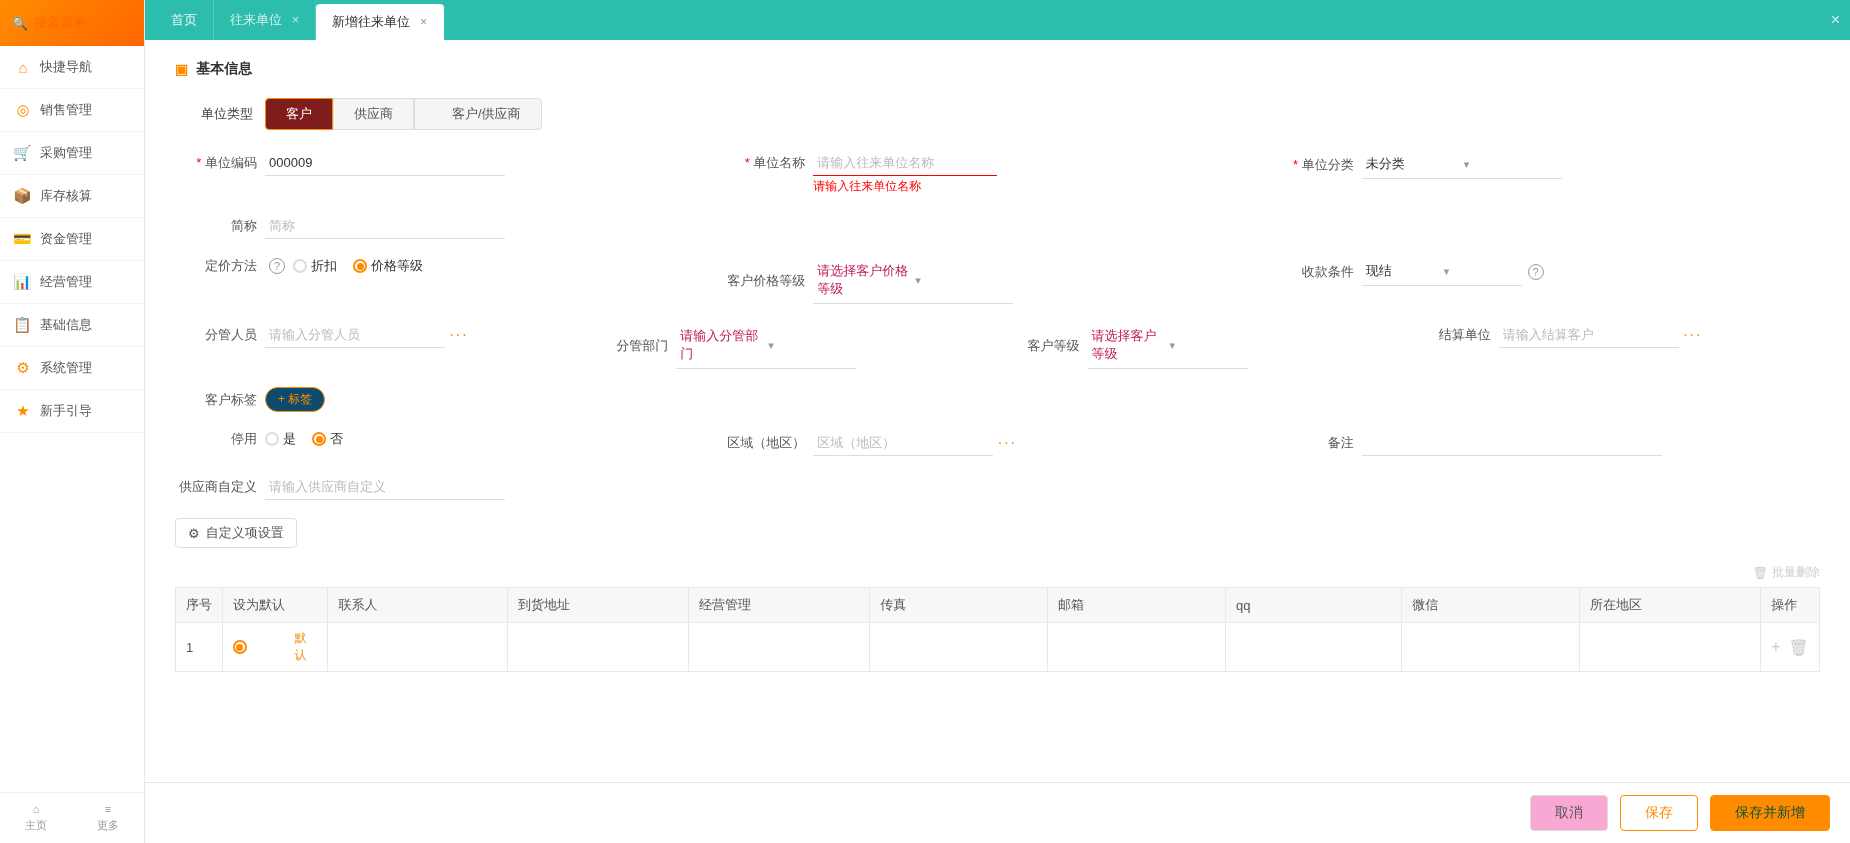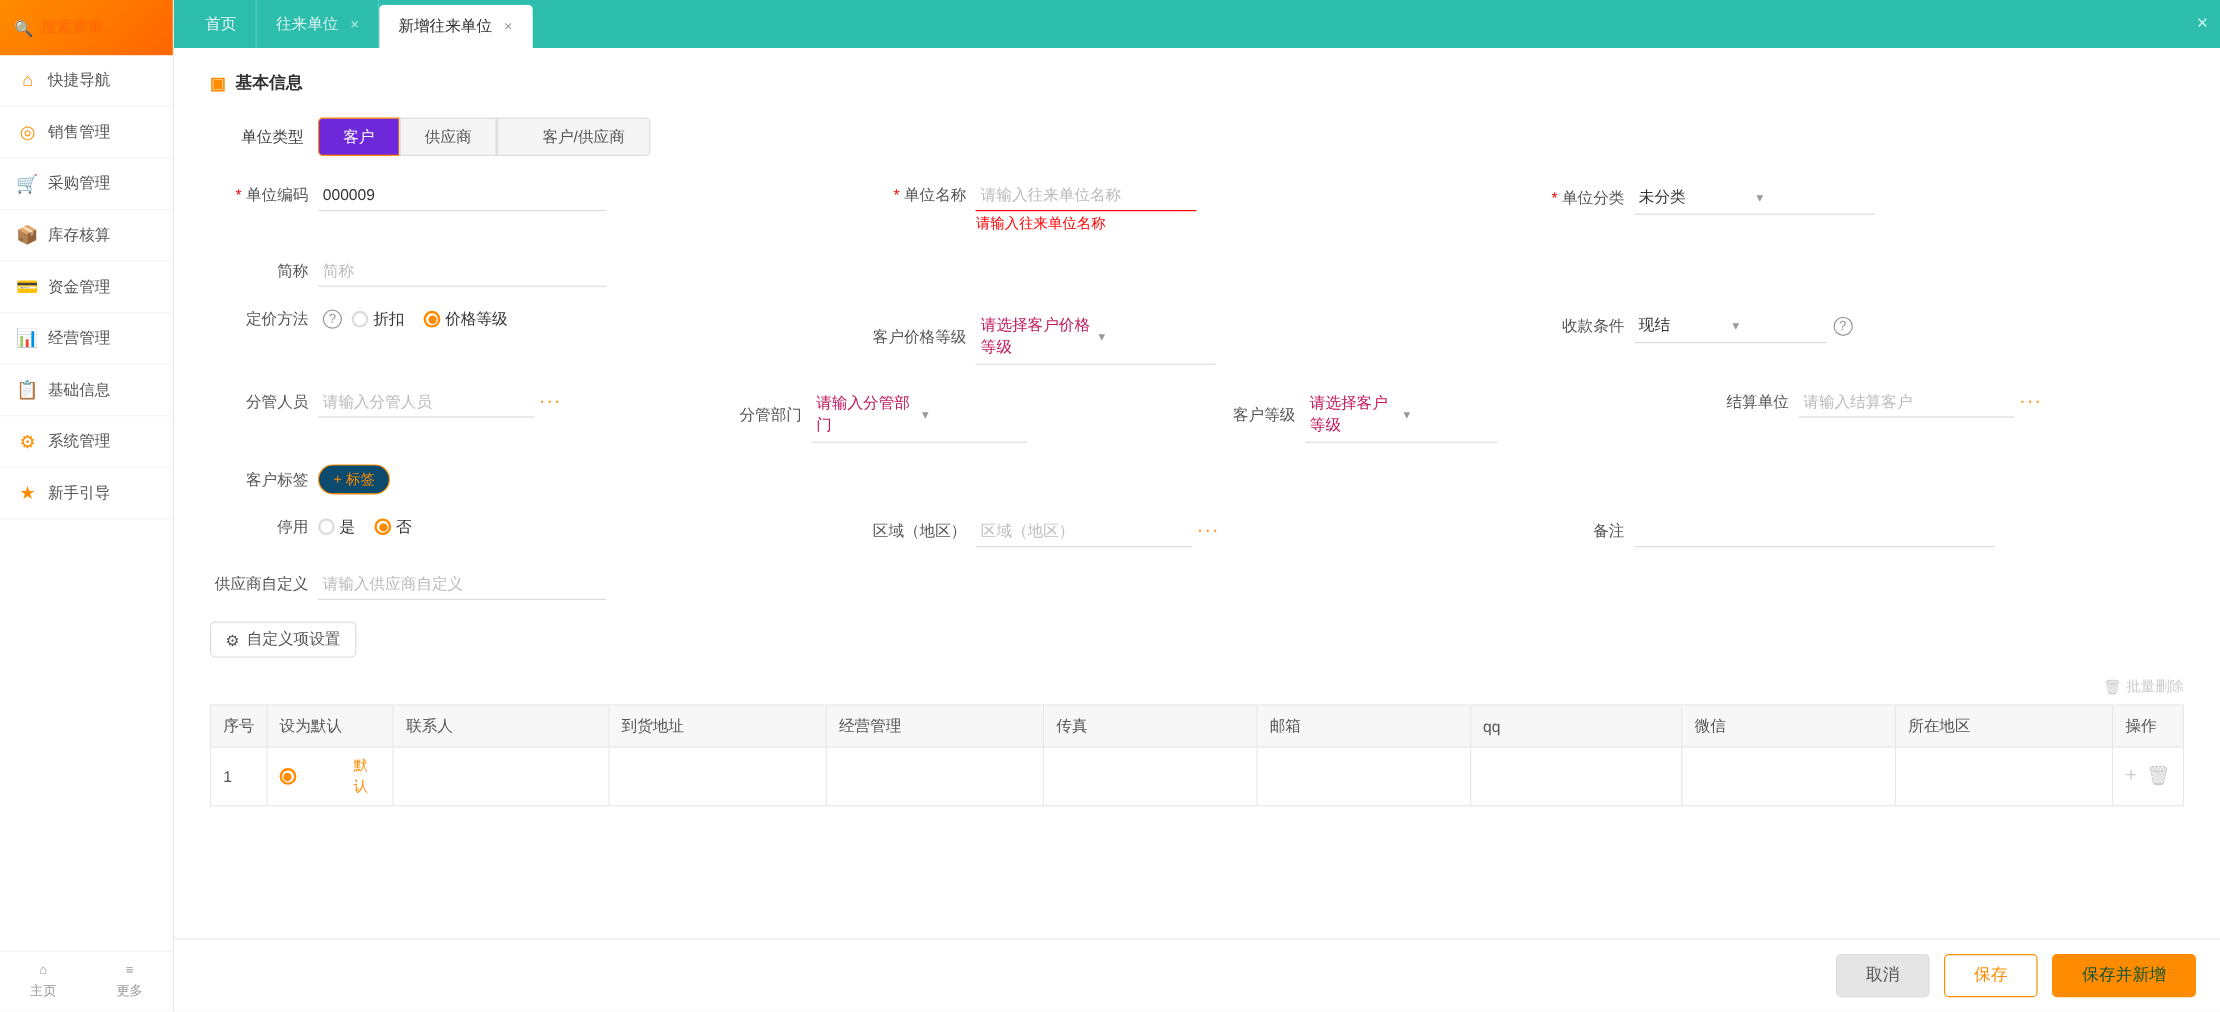--- a/index.html
+++ b/index.html
@@ -29,21 +29,21 @@
     .content { flex: 1; background: #fff; overflow-y: auto; padding: 20px 30px; }
 
     
     .section-header { display: flex; align-items: center; gap: 8px; margin-bottom: 20px; font-size: 14px; font-weight: bold; color: #333; }
     .section-icon { color: #ff8c00; font-size: 14px; }
 
     
     .type-row { display: flex; align-items: center; margin-bottom: 20px; }
     .type-label { width: 90px; text-align: right; padding-right: 12px; color: #404040; font-size: 13px; }
     .type-btn { padding: 6px 20px; border: 1px solid #ddd; background: #f5f5f5; cursor: pointer; font-size: 13px; color: #555; }
-    .type-btn.active { background: #6d28d9; color: #fff; border-color: #ff8c00; }
+    .type-btn.active { background: #7f1d1d; color: #fff; border-color: #ff8c00; }
     .type-btn:first-of-type { border-radius: 4px 0 0 4px; }
     .type-btn:last-of-type { border-radius: 0 4px 4px 0; padding-left: 37px; }
 
     
     .form-row { display: flex; align-items: flex-start; margin-bottom: 18px; flex-wrap: wrap; gap: 10px 0; }
     .form-field { display: flex; align-items: center; flex: 1; min-width: 300px; }
     .form-label { white-space: nowrap; padding-right: 8px; color: #555; font-size: 13px; text-align: right; width: 90px; flex-shrink: 0; }
     .form-label.required::before { content: '* '; color: #f00; }
     .form-input { flex: 1; border: none; border-bottom: 1px solid #ddd; padding: 5px 4px; font-size: 13px; outline: none; color: #333; background: transparent; max-width: 240px; }
     .form-input.error { border-bottom-color: #f00; }
@@ -73,21 +73,21 @@
     
     .data-table { width: 100%; border-collapse: collapse; font-size: 13px; }
     .data-table th { background: #f7f7f7; padding: 8px 10px; text-align: left; border: 1px solid #e8e8e8; color: #555; font-weight: normal; white-space: nowrap; }
     .data-table td { padding: 7px 10px; border: 1px solid #e8e8e8; color: #555; }
 
     .batch-delete { color: #ccc; font-size: 12px; display: flex; align-items: center; justify-content: flex-end; gap: 4px; margin-bottom: 6px; cursor: pointer; }
 
     
     .footer { background: #fff; border-top: 1px solid #e8e8e8; padding: 12px 20px; display: flex; justify-content: flex-end; gap: 12px; }
     .btn { padding: 8px 24px; border-radius: 4px; font-size: 14px; cursor: pointer; border: 1px solid #ddd; }
-    .btn-cancel { background: #e5e5e5; color: #555; }
+    .btn-cancel { background: #f9a8d4; color: #555; }
     .btn-save { background: #fff; color: #ff8c00; border-color: #ff8c00; }
     .btn-save-new { background: #ff8c00; color: #14532d; border-color: #ff8c00; }
 
     .action-btns { display: flex; align-items: center; gap: 8px; color: #ccc; font-size: 16px; }
     .action-btns span { cursor: pointer; }
   </style>
 </head>
 <body>
 
 <div class="sidebar">

